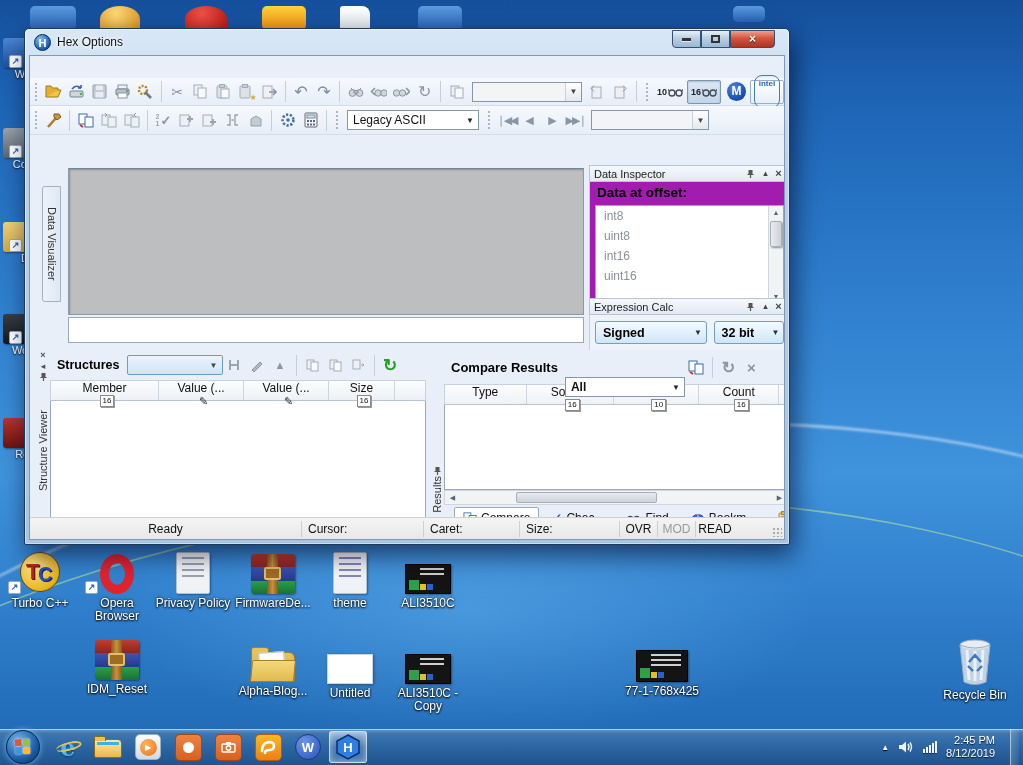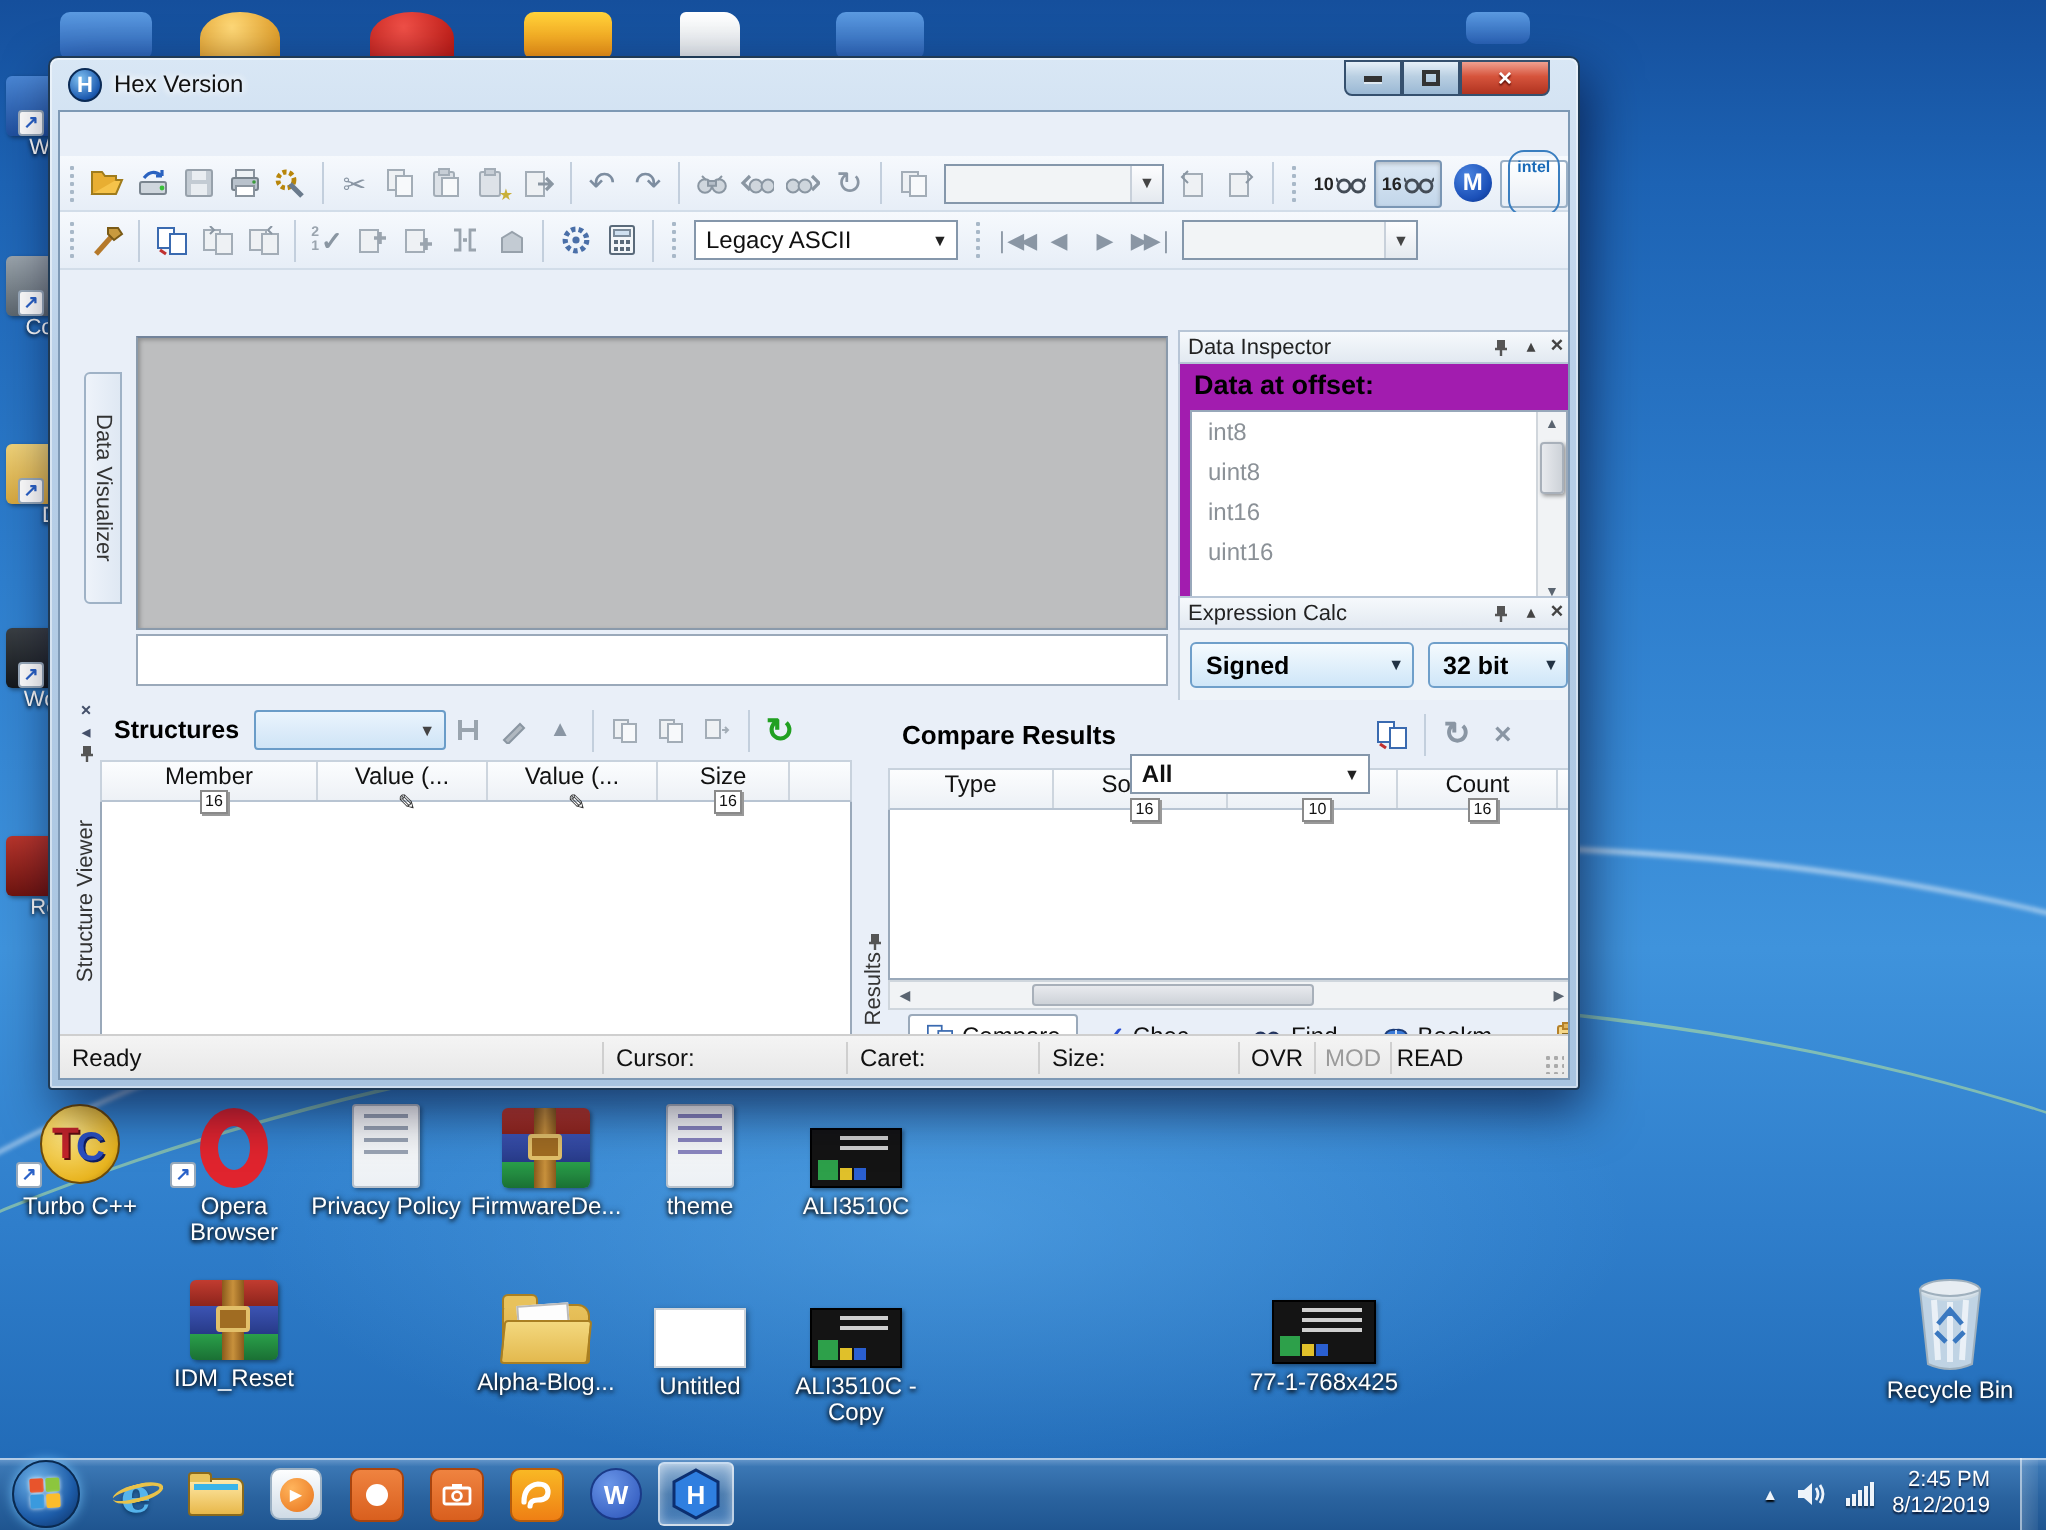--- a/index.html
+++ b/index.html
@@ -332,21 +332,21 @@
         <path d="M14 24 L20 17 L26 24 M20 17 L20 20" stroke="#3a78c0" stroke-width="2.4" fill="none"></path>
         <path d="M13 28 L18 33 M27 28 L22 33" stroke="#3a78c0" stroke-width="2.4" fill="none"></path>
       </svg>
     </div>
     <div class="lbl">Recycle Bin</div>
   </div>
 
   <div class="win">
     <div class="titlebar">
       <div class="title-ic">H</div>
-      <div class="title-tx">Hex Version</div>
+      <div class="title-tx">Hex Options</div>
     </div>
     <div class="capbtns">
       <div class="cb min">
           <div class="bar"></div>
         </div>
       <div class="cb">
           <div class="box"></div>
         </div>
       <div class="cb cls">
           <span>×</span>
@@ -822,21 +822,21 @@
                   <path d="M3 6 L9 6 M3 8.5 L9 8.5 M3 11 L7 11" stroke="#8a6a22"></path>
                 </svg>
 
             </div>
             <div class="tabdiv"></div>
           </div>
         </div>
       </div>
 
       <div class="statusbar">
-        <div class="stcell" style="width:272px;">Ready</div>
+        <div class="stcell" style="width:272px;text-align:center;">Ready</div>
         <div class="stcell" style="width:122px;">Cursor:</div>
         <div class="stcell" style="width:96px;">Caret:</div>
         <div class="stcell" style="width:100px;">Size:</div>
         <div class="stcell stflag">OVR</div>
         <div class="stcell stflag dim">MOD</div>
         <div class="stcell stflag" style="border-right:none;">READ</div>
         <div class="gripdots"></div>
       </div>
     </div>
   </div>

